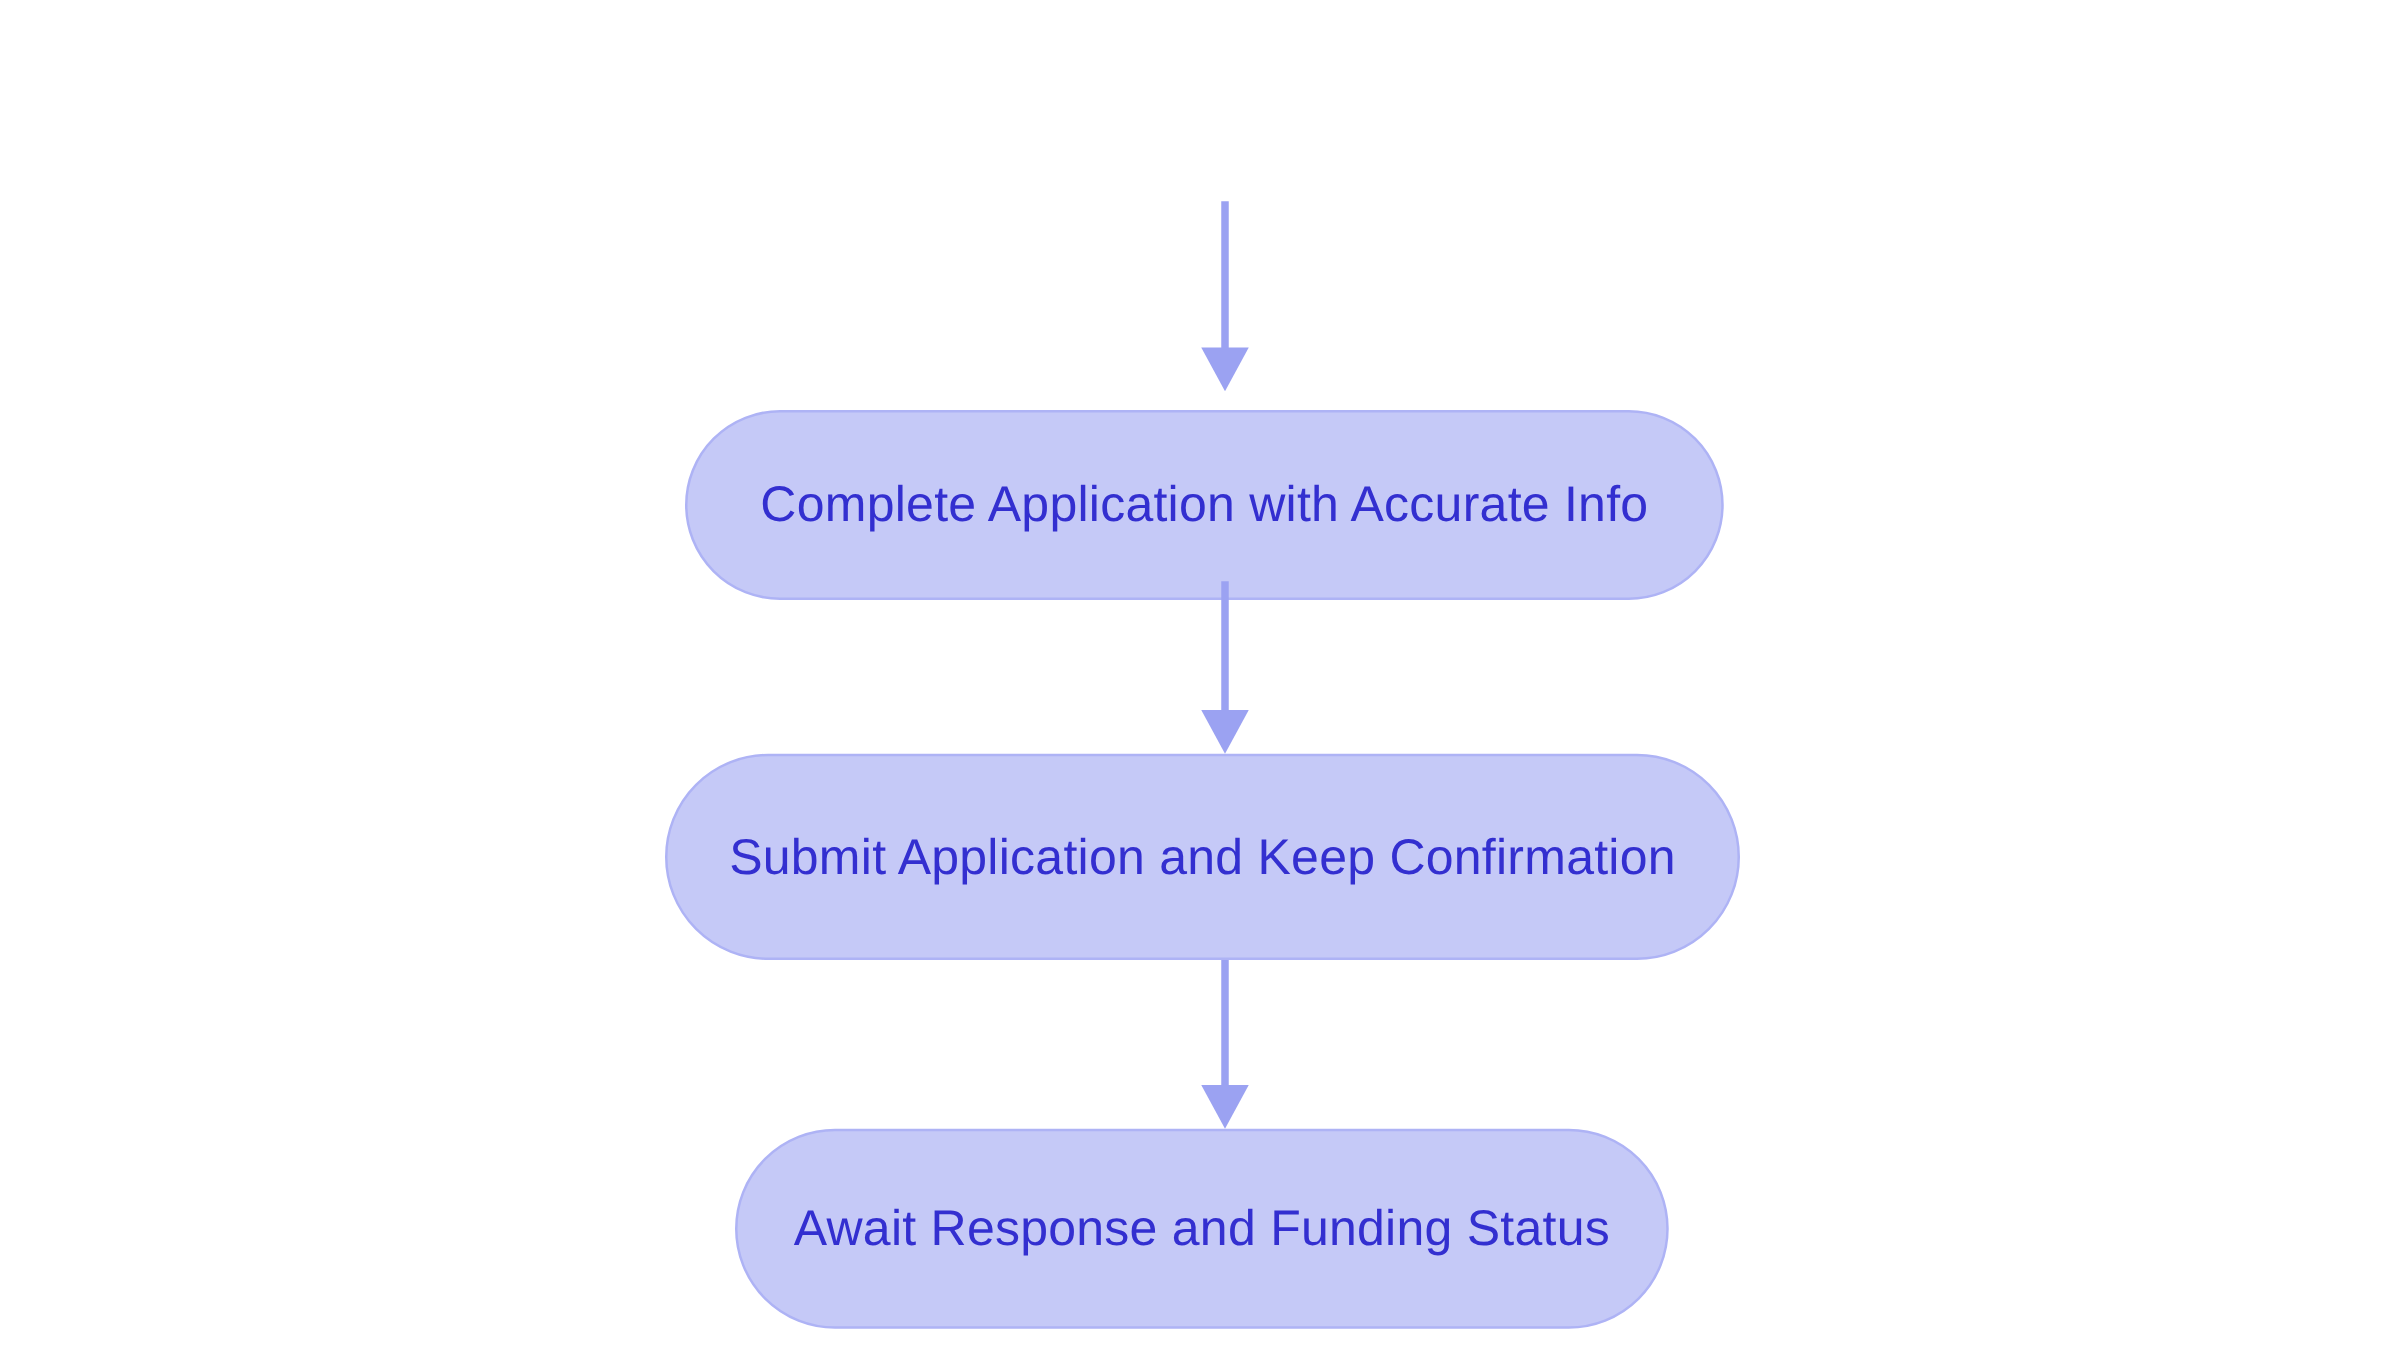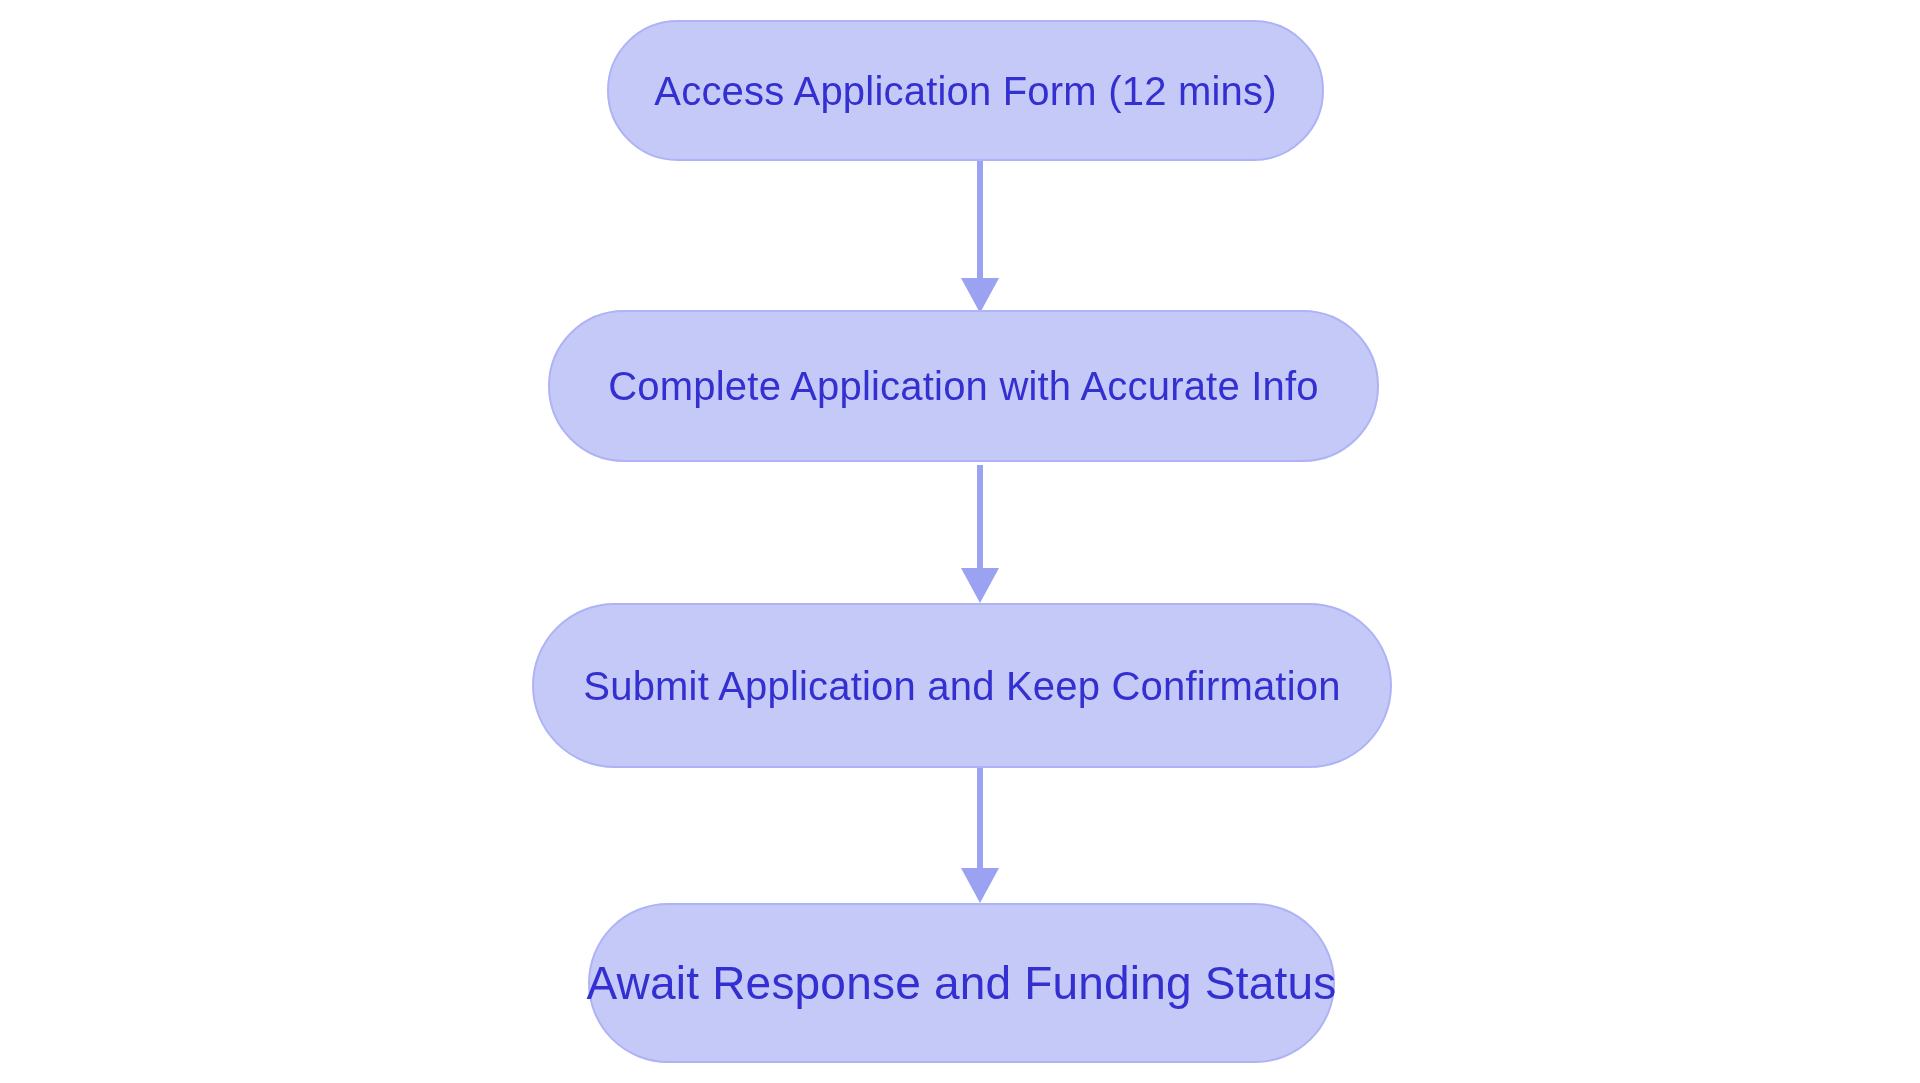--- a/index.html
+++ b/index.html
@@ -45,41 +45,41 @@
   #node-1 {
     left: 607px;
     top: 20px;
     width: 717px;
     height: 141px;
   }
   #node-1 .node-label { font-size: 40px; }
 
   #node-2 {
     left: 548px;
-    top: 310px;
+    top: 328px;
     width: 831px;
     height: 152px;
   }
   #node-2 .node-label { font-size: 40px; }
 
   #node-3 {
     left: 532px;
     top: 603px;
     width: 860px;
     height: 165px;
   }
   #node-3 .node-label { font-size: 40px; text-align: center; }
 
   #node-4 {
     left: 588px;
     top: 903px;
     width: 747px;
     height: 160px;
   }
-  #node-4 .node-label { font-size: 46px; }
+  #node-4 .node-label { font-size: 40px; }
 
   
   .connector {
     position: absolute;
     left: 948px;
     width: 64px;
   }
   .connector svg {
     display: block;
     width: 64px;
@@ -89,23 +89,20 @@
 
   #connector-1 { top: 161px; height: 152px; }
   #connector-2 { top: 465px; height: 138px; }
   #connector-3 { top: 768px; height: 135px; }
 </style>
 </head>
 <body>
 
 <div id="flowchart-canvas">
 
-  <div class="node" id="node-1">
-    <span class="node-label">Access Application Form (12 mins)</span>
-  </div>
 
   <div class="connector" id="connector-1">
     <svg viewBox="0 0 64 152" preserveAspectRatio="none" aria-hidden="true">
       <line x1="32" y1="0" x2="32" y2="118" stroke="#9ba2f2" stroke-width="6"></line>
       <polygon points="13,117 51,117 32,152" fill="#9ba2f2"></polygon>
     </svg>
   </div>
 
   <div class="node" id="node-2">
     <span class="node-label">Complete Application with Accurate Info</span>

